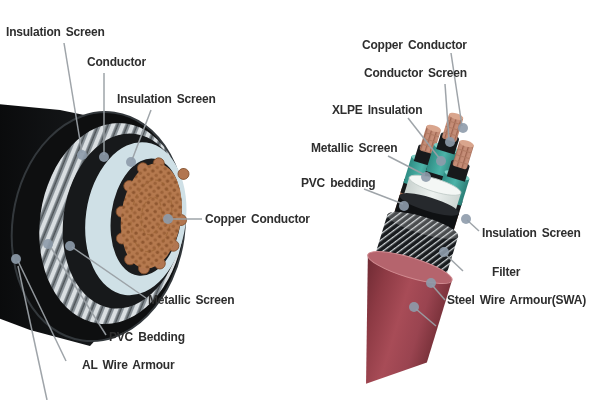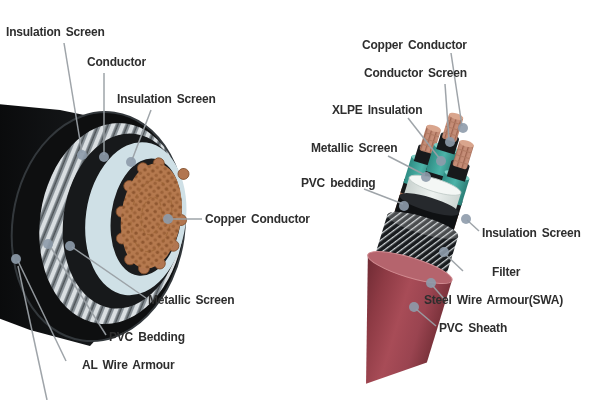--- a/index.html
+++ b/index.html
@@ -205,16 +205,15 @@
   <div class="lbl" style="left:109px;top:330px;">PVC Bedding</div>
   <div class="lbl" style="left:70px;top:358px;margin-left:12px;">AL Wire Armour</div>
 
   <div class="lbl" style="left:362px;top:38px;">Copper Conductor</div>
   <div class="lbl" style="left:332px;top:103px;">XLPE Insulation</div>
   <div class="lbl" style="left:364px;top:66px;">Conductor Screen</div>
   <div class="lbl" style="left:311px;top:141px;">Metallic Screen</div>
   <div class="lbl" style="left:301px;top:176px;">PVC bedding</div>
   <div class="lbl" style="left:482px;top:226px;">Insulation Screen</div>
   <div class="lbl" style="left:492px;top:265px;">Filter</div>
-  <div class="lbl" style="left:424px;top:293px;text-align:center;">Steel Wire Armour(SWA)</div>
-  <div class="lbl" style="left:439px;top:321px;">PVC Sheath</div>
+  <div class="lbl" style="left:447px;top:293px;text-align:center;">Steel Wire Armour(SWA)</div>
 
 </div>
 
 </body></html>

